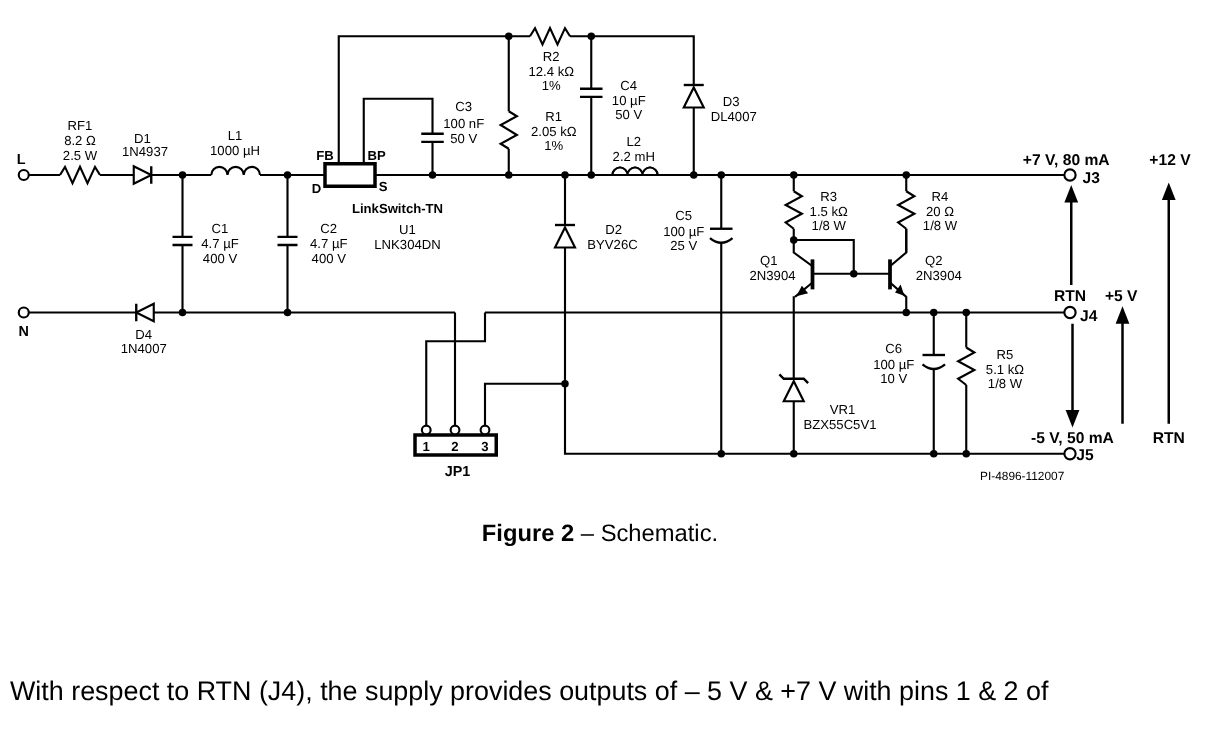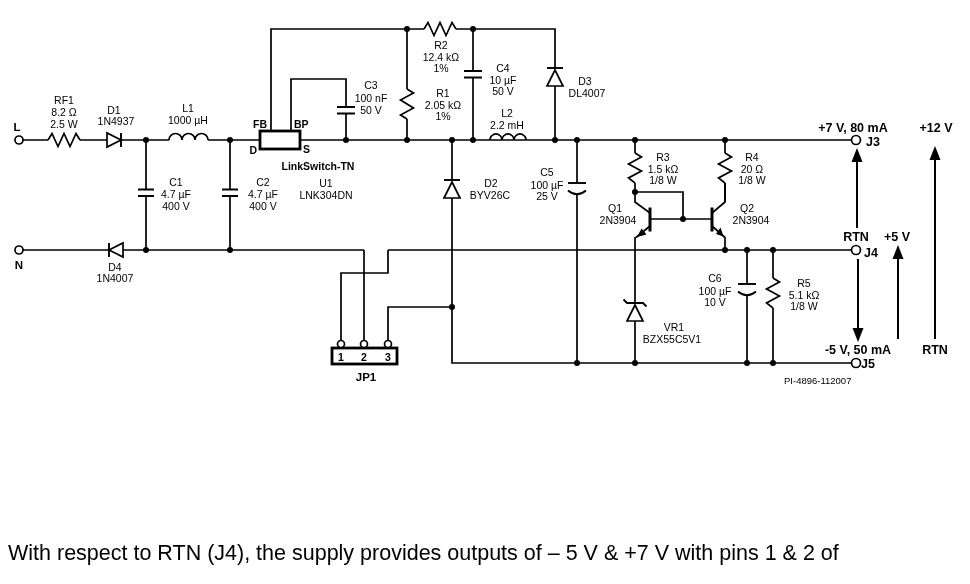--- a/index.html
+++ b/index.html
@@ -297,20 +297,21 @@
       <polygon class="ah" points="898,245 892.5,259 903.5,259"></polygon>
       <path class="wA" d="M935,158 V339"></path>
       <polygon class="ah" points="935,146 929.5,160 940.5,160"></polygon>
       <text class="out" text-anchor="middle" x="936" y="132">+12 V</text>
       <text class="out" text-anchor="middle" x="935" y="354">RTN</text>
     </g>
 
     <text class="small" text-anchor="start" x="784" y="384">PI-4896-112007</text>
   </svg>
 
+  <div class="caption"><span class="cb">Figure 2</span><span> – Schematic.</span></div>
 
   <div class="bodytext">
     <div>With respect to RTN (J4), the supply provides outputs of – 5 V &amp; +7 V with pins 1 &amp; 2 of</div>
     
     
   </div>
 
 </div>
 
 </body></html>

